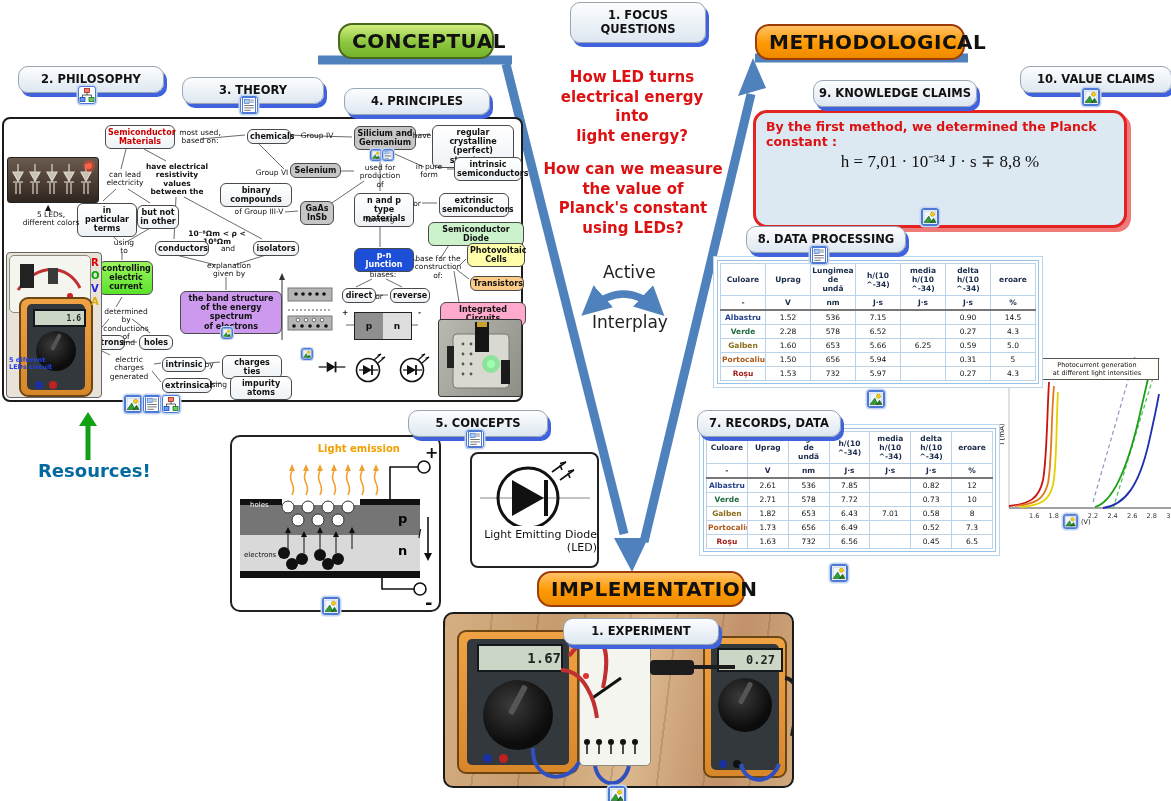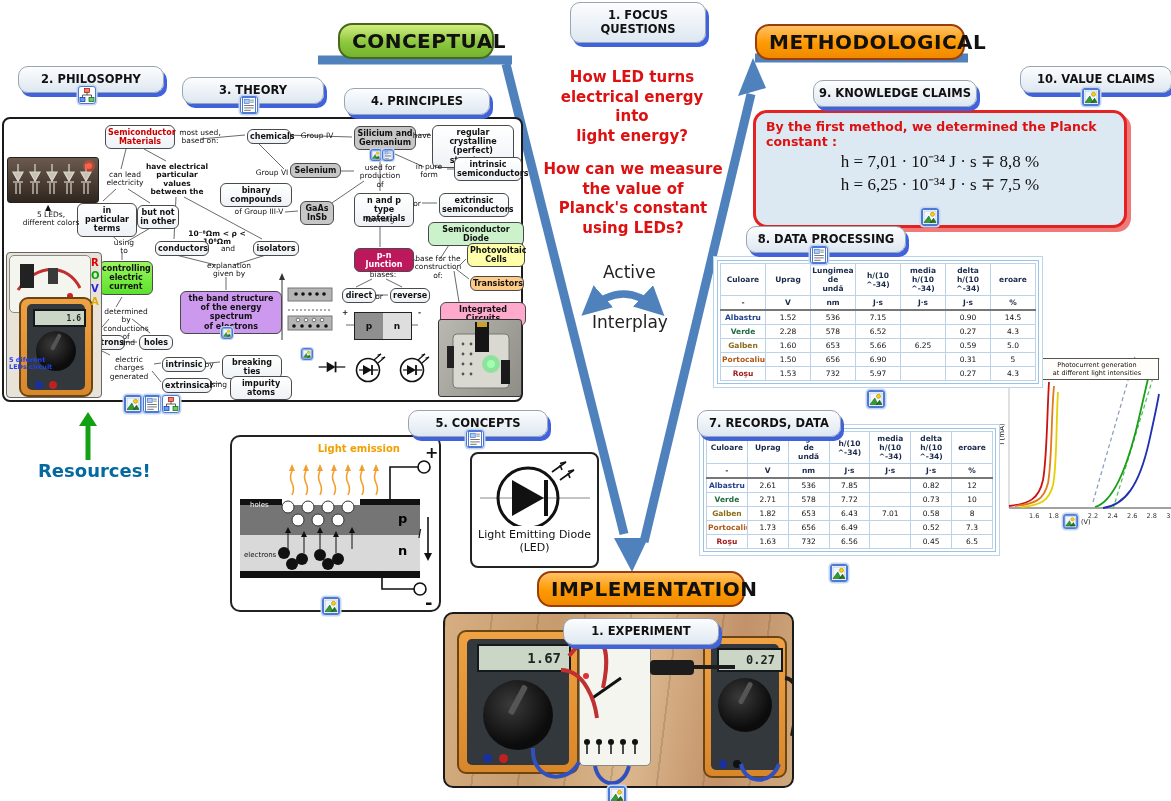--- a/index.html
+++ b/index.html
@@ -22,21 +22,21 @@
   
   #cmap{position:absolute;left:2px;top:117px;width:517px;height:281px;background:#fff;
         border:2px solid #1a1a1a;border-radius:8px;z-index:4}
   .cn{position:absolute;background:linear-gradient(#ffffff,#eef2f6);border:1px solid #4a4a4a;
       border-radius:6px;font-size:8px;font-weight:bold;line-height:1.15;text-align:center;
       padding:2px 2px;white-space:pre-line;z-index:3}
   .ct{position:absolute;font-size:7.5px;line-height:1.12;text-align:center;
       white-space:pre-line;z-index:3}
   .ctb{font-weight:bold}
   .gray{background:#c6c6c6}.green2{background:linear-gradient(#9cf55e,#5ae22a)}
-  .magenta{background:#be185d;color:#fff}.lgreen{background:#ccf2cc}
+  .magenta{background:#1d4ed8;color:#fff}.lgreen{background:#ccf2cc}
   .yellow{background:#ffffaa}.orange2{background:#ffcc88}.pink{background:#ffaacc}
   .violet{background:#cc99ee}.redtext{color:#cc0000}
   
   .icon{position:absolute;width:16px;height:16px;z-index:8;background:#fff;
         border:1px solid #4d79d6;border-radius:3px;box-shadow:0 0 0 1.5px #c4d6f0}
   .icon svg{width:100%;height:100%;display:block}
   .icon.sm{width:10px;height:10px;box-shadow:0 0 0 1px #c4d6f0}
   
   #claims{position:absolute;left:753px;top:110px;width:348px;height:100px;
         background:#dce8f2;border:3px solid #e32222;border-radius:14px;
@@ -332,21 +332,21 @@
   </svg>
   <span class="icon sm" style="left:297px;top:229px">
       <svg>
         <use href="#i-img"></use>
       </svg>
     </span>
 
   <div class="ct" style="left:101px;top:52px;width:40px">can lead
 electricity</div>
   <div class="ct ctb" style="left:141px;top:44px;width:64px">have electrical
-particular values
+resistivity values
 between the</div>
   <div class="cn" style="left:73px;top:84px;width:54px">in particular
 terms</div>
   <div class="cn" style="left:133px;top:86px;width:36px">but not
 in other</div>
   <div class="ct" style="left:108px;top:120px;width:24px">using
 to</div>
   <div class="ct ctb" style="left:176px;top:111px;width:74px">10⁻⁸Ωm &lt; ρ &lt; 10⁸Ωm</div>
   <div class="cn" style="left:151px;top:122px;width:48px">conductors</div>
   <div class="ct" style="left:214px;top:126px;width:20px">and</div>
@@ -366,21 +366,21 @@
 current</div>
   <div class="ct" style="left:96px;top:189px;width:52px">determined by
 conductions of</div>
   <div class="cn" style="left:75px;top:216px;width:40px">electrons</div>
   <div class="ct" style="left:115px;top:220px;width:18px">and</div>
   <div class="cn" style="left:135px;top:216px;width:28px">holes</div>
   <div class="ct" style="left:98px;top:237px;width:54px">electric charges
 generated</div>
   <div class="cn" style="left:158px;top:238px;width:38px">intrinsic</div>
   <div class="ct" style="left:198px;top:242px;width:14px">by</div>
-  <div class="cn" style="left:218px;top:236px;width:54px">breaking ties</div>
+  <div class="cn" style="left:218px;top:236px;width:54px">charges ties</div>
   <div class="cn" style="left:158px;top:259px;width:44px">extrinsical</div>
   <div class="ct" style="left:202px;top:262px;width:22px">using</div>
   <div class="cn" style="left:226px;top:257px;width:56px">impurity atoms</div>
 
   <div class="abs" style="left:3px;top:38px;width:90px;height:44px;background:linear-gradient(#6b5a4e,#30261e);border:1px solid #222;border-radius:3px;z-index:3">
     <svg width="90" height="44">
       <g stroke="#ded8cc" stroke-width="1.2" fill="#c8c2b4">
         <g transform="translate(10,4)">
             <line x1="0" y1="2" x2="0" y2="10"></line>
             <polygon points="-5,10 5,10 0,19"></polygon>
@@ -576,28 +576,27 @@
   <svg width="125" height="72">
     <line x1="8" y1="44" x2="118" y2="44" stroke="#888" stroke-width="1"></line>
     <circle cx="56" cy="44" r="30" fill="none" stroke="#111" stroke-width="3"></circle>
     <polygon points="40,26 40,62 72,44" fill="#111"></polygon>
     <line x1="74" y1="26" x2="74" y2="62" stroke="#111" stroke-width="4"></line>
     <g stroke="#111" stroke-width="1.6" fill="none">
       <path d="M80,18 l14,-10 M88,26 l14,-10"></path>
       <path d="M94,8 l-6,1.5 M88,11 l2,5 M102,16 l-6,1.5 M96,19 l2,5"></path>
     </g>
   </svg>
-  <div class="abs" style="left:0;top:74px;width:125px;text-align:center;font-size:11px;white-space:pre-line">Light Emitting Diode
+  <div class="abs" style="left:0;top:74px;width:125px;text-align:right;font-size:11px;white-space:pre-line">Light Emitting Diode
 (LED)</div>
 </div>
 
 <div id="claims">
   <div class="r">By the first method, we determined the Planck constant :</div>
   <div class="f">h = 7,01 · 10⁻³⁴ J · s ∓ 8,8 %</div>
-  <div class="f">h = 6,25 · 10⁻³⁴ J · s ∓ 7,5 %</div>
 </div>
 <span class="icon" style="left:921px;top:208px">
     <svg>
       <use href="#i-img"></use>
     </svg>
   </span>
 
 <div class="dtable" style="left:717px;top:260px;width:316px">
     <table>
       <thead>
@@ -648,21 +647,21 @@
           <td>653</td>
           <td>5.66</td>
           <td>6.25</td>
           <td>0.59</td>
           <td>5.0</td>
         </tr>
         <tr>
           <td class="rowlabel" style="color: rgb(176, 90, 26);">Portocaliu</td>
           <td>1.50</td>
           <td>656</td>
-          <td>6.90</td>
+          <td>5.94</td>
           <td></td>
           <td>0.31</td>
           <td>5</td>
         </tr>
         <tr>
           <td class="rowlabel" style="color: rgb(160, 32, 32);">Roşu</td>
           <td>1.53</td>
           <td>732</td>
           <td>5.97</td>
           <td></td>
@@ -790,21 +789,21 @@
     </span>
   <span class="abs" style="left:80px;top:166px;font-size:6.5px">(V)</span>
 </div>
 
 <div class="photo" style="left:443px;top:612px;width:347px;height:172px;
      background:linear-gradient(100deg,#d6ae82 0%,#c69c6e 30%,#dcb88e 55%,#c2926a 80%,#cfa87c 100%);
      background-blend-mode:normal">
   <div class="abs" style="inset:0;background:repeating-linear-gradient(97deg,rgba(90,60,30,0.18) 0 2px,rgba(0,0,0,0) 2px 46px)"></div>
   <div class="mm" style="left:12px;top:16px;width:118px;height:140px">
     <div class="mmface" style="left:8px;top:7px;right:8px;bottom:7px"></div>
-    <div class="lcd" style="left:18px;top:12px;width:82px;height:24px;font-size:14px;padding-right:8px">1.67</div>
+    <div class="lcd" style="left:18px;top:12px;width:82px;height:24px;font-size:14px;padding-right:0">1.67</div>
     <div class="dial" style="left:24px;top:48px;width:70px;height:70px"></div>
     <div class="abs" style="left:24px;bottom:9px;width:9px;height:9px;background:#1830a0;border-radius:50%"></div>
     <div class="abs" style="left:40px;bottom:9px;width:9px;height:9px;background:#c02020;border-radius:50%"></div>
   </div>
   <div class="mm" style="left:258px;top:22px;width:80px;height:138px">
     <div class="mmface" style="left:6px;top:6px;right:6px;bottom:6px"></div>
     <div class="lcd" style="left:12px;top:10px;width:56px;height:20px;font-size:12px;padding-right:6px">0.27</div>
     <div class="dial" style="left:13px;top:40px;width:54px;height:54px"></div>
     <div class="abs" style="left:14px;bottom:8px;width:8px;height:8px;background:#1830a0;border-radius:50%"></div>
     <div class="abs" style="left:28px;bottom:8px;width:8px;height:8px;background:#111;border-radius:50%"></div>

